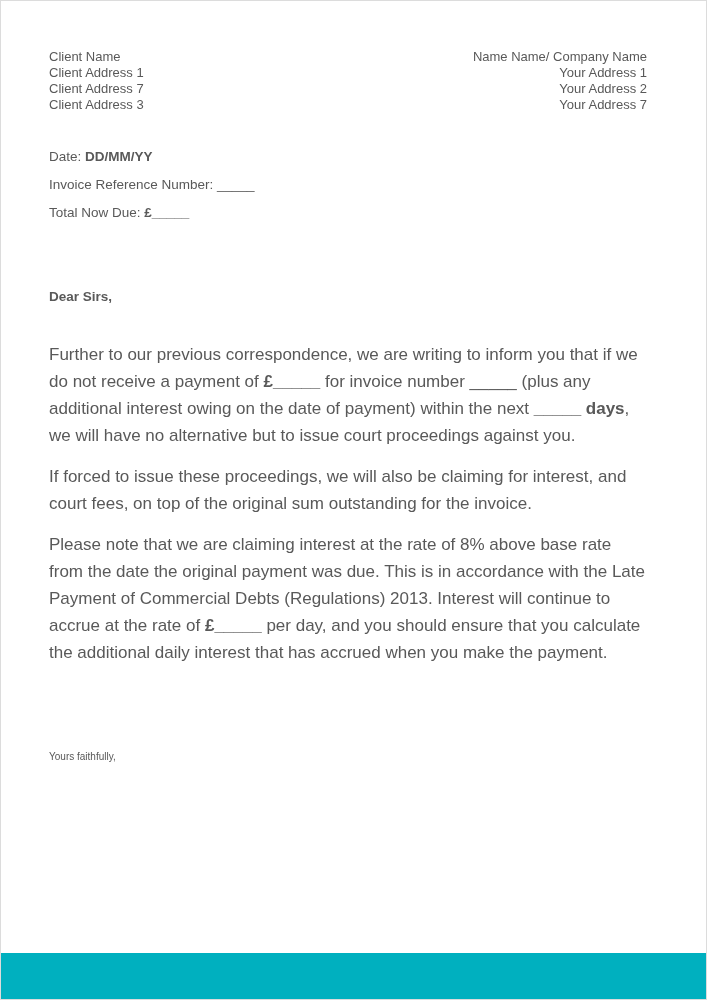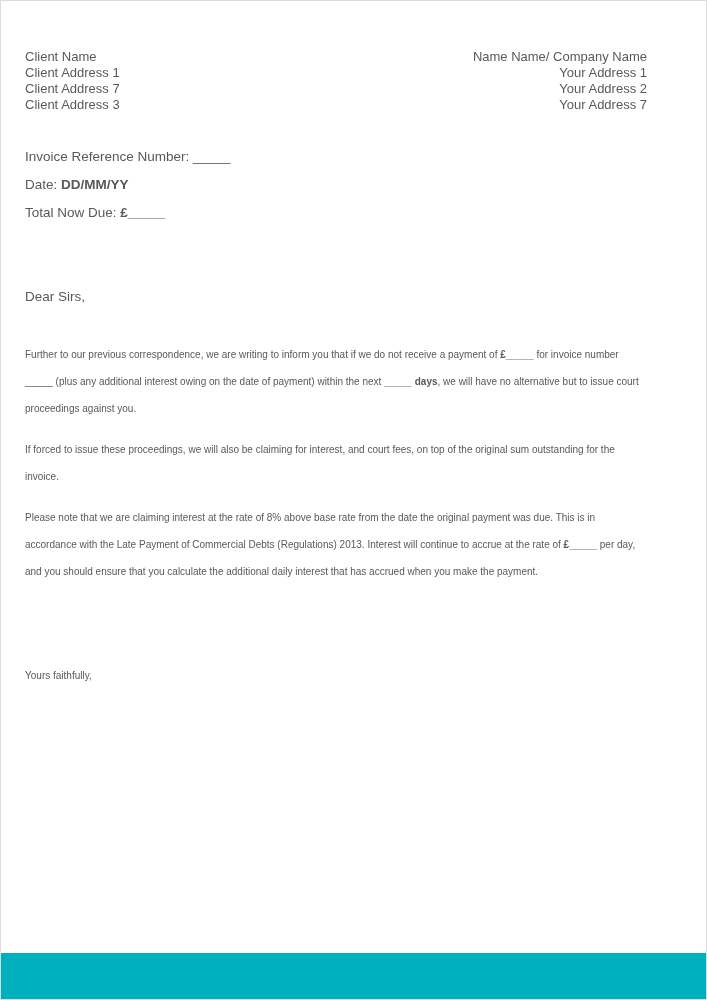--- a/index.html
+++ b/index.html
@@ -24,24 +24,25 @@
     line-height: 16px;
   }
   .recipient { text-align: left; }
   .sender { text-align: right; }
   .details { margin-top: 37px; font-size: 13.5px; }
   .detail-line { line-height: 14px; margin-bottom: 14px; }
   .salutation {
     margin-top: 69px;
     font-size: 13.5px;
     line-height: 16px;
+    font-weight: bold;
   }
   .body-para {
     margin-top: 14px;
-    font-size: 10px;
+    font-size: 17px;
     line-height: 27px;
     text-align: left;
   }
   .body-para.first { margin-top: 36px; }
   .closing {
     margin-top: 83px;
     font-size: 10px;
     line-height: 16px;
   }
   .accent-bar {
@@ -50,40 +51,40 @@
     right: 0;
     bottom: 0;
     height: 46px;
   }
   .b { font-weight: bold; }
 </style>
 </head>
 <body>
 
 <div class="page">
-  <div class="content" style="color: rgb(89, 89, 89); padding-left: 24px;">
+  <div class="content" style="color: rgb(89, 89, 89);">
 
     <div class="header-row">
       <div class="recipient">
         <div>Client Name</div>
         <div>Client Address 1</div>
         <div>Client Address 7</div>
         <div>Client Address 3</div>
       </div>
       <div class="sender">
         <div>Name Name/ Company Name</div>
         <div>Your Address 1</div>
         <div>Your Address 2</div>
         <div>Your Address 7</div>
       </div>
     </div>
 
     <div class="details">
+      <div class="detail-line"><span>Date: </span><span class="b">DD/MM/YY</span></div>
       <div class="detail-line"><span>Invoice Reference Number: </span><span>_____</span></div>
-      <div class="detail-line"><span>Date: </span><span class="b">DD/MM/YY</span></div>
       <div class="detail-line"><span>Total Now Due: </span><span class="b">£_____</span></div>
     </div>
 
     <div class="salutation">Dear Sirs,</div>
 
     <div class="body-para first"><span>Further to our previous correspondence, we are writing to inform you that if we do not receive a payment of </span><span class="b">£_____</span><span> for invoice number _____ (plus any additional interest owing on the date of payment) within the next </span><span class="b">_____ days</span><span>, we will have no alternative but to issue court proceedings against you.</span></div>
     <div class="body-para"><span>If forced to issue these proceedings, we will also be claiming for interest, and court fees, on top of the original sum outstanding for the invoice.</span></div>
     <div class="body-para"><span>Please note that we are claiming interest at the rate of 8% above base rate from the date the original payment was due. This is in accordance with the Late Payment of Commercial Debts (Regulations) 2013. Interest will continue to accrue at the rate of </span><span class="b">£_____</span><span> per day, and you should ensure that you calculate the additional daily interest that has accrued when you make the payment.</span></div>
 
     <div class="closing">Yours faithfully,</div>

